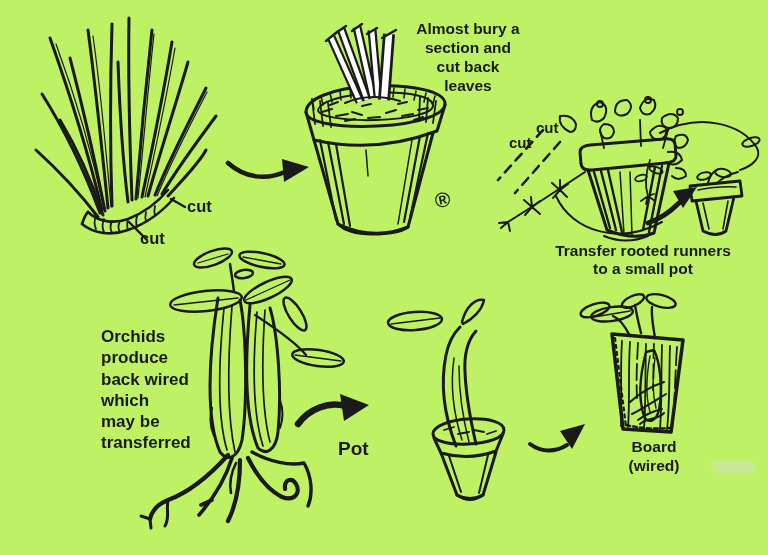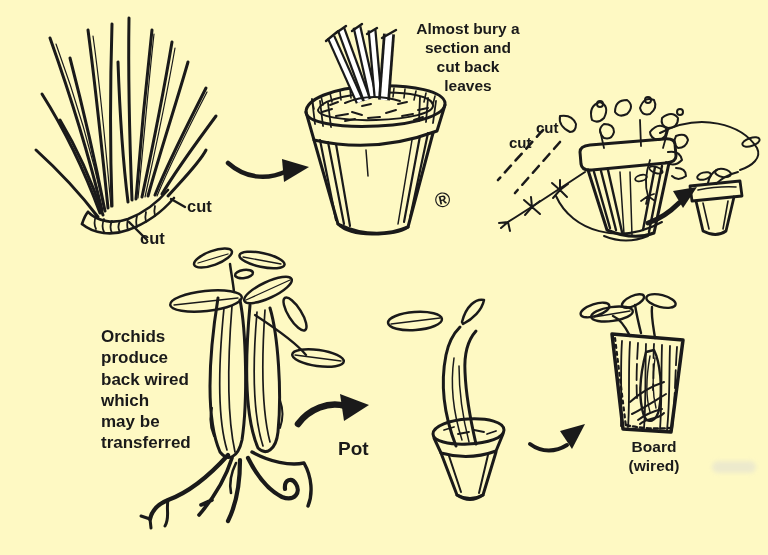--- a/index.html
+++ b/index.html
@@ -1,17 +1,17 @@
 <!DOCTYPE html>
 <html><head>
 <meta charset="utf-8">
 <style>
   html,body{margin:0;padding:0;background:#fff;}
   .stage{
-    position:relative;width:768px;height:555px;background:#fef9c3;overflow:hidden;
+    position:relative;width:768px;height:555px;background:#bef264;overflow:hidden;
     font-family:"Liberation Sans",sans-serif;color:#1a1a1a;
   }
   .art{position:absolute;left:0;top:0;}
   .cap{
     position:absolute;white-space:pre-line;font-weight:bold;color:#1a1a1a;
     -webkit-font-smoothing:antialiased;
   }
   .cap-bury{left:401px;top:19px;width:134px;text-align:center;font-size:15.5px;line-height:19px;}
   .cap-transfer{left:545px;top:242px;width:196px;text-align:center;font-size:15.5px;line-height:17.5px;}
   .cap-orchids{left:101px;top:326px;font-size:17px;line-height:21.3px;text-align:left;}
@@ -279,20 +279,22 @@
   </svg>
 
   <div class="cap cap-bury">Almost bury a
 section and
 cut back
 leaves</div>
   <div class="cap cut cut-l1">cut</div>
   <div class="cap cut cut-l2">cut</div>
   <div class="cap cut cut-r1">cut</div>
   <div class="cap cut cut-r2">cut</div>
+  <div class="cap cap-transfer">Transfer rooted runners
+to a small pot</div>
   <div class="cap cap-orchids">Orchids
 produce
 back wired
 which
 may be
 transferred</div>
   <div class="cap lbl-pot">Pot</div>
   <div class="cap cap-board">Board
 (wired)</div>
   <div class="cap reg">®</div>

